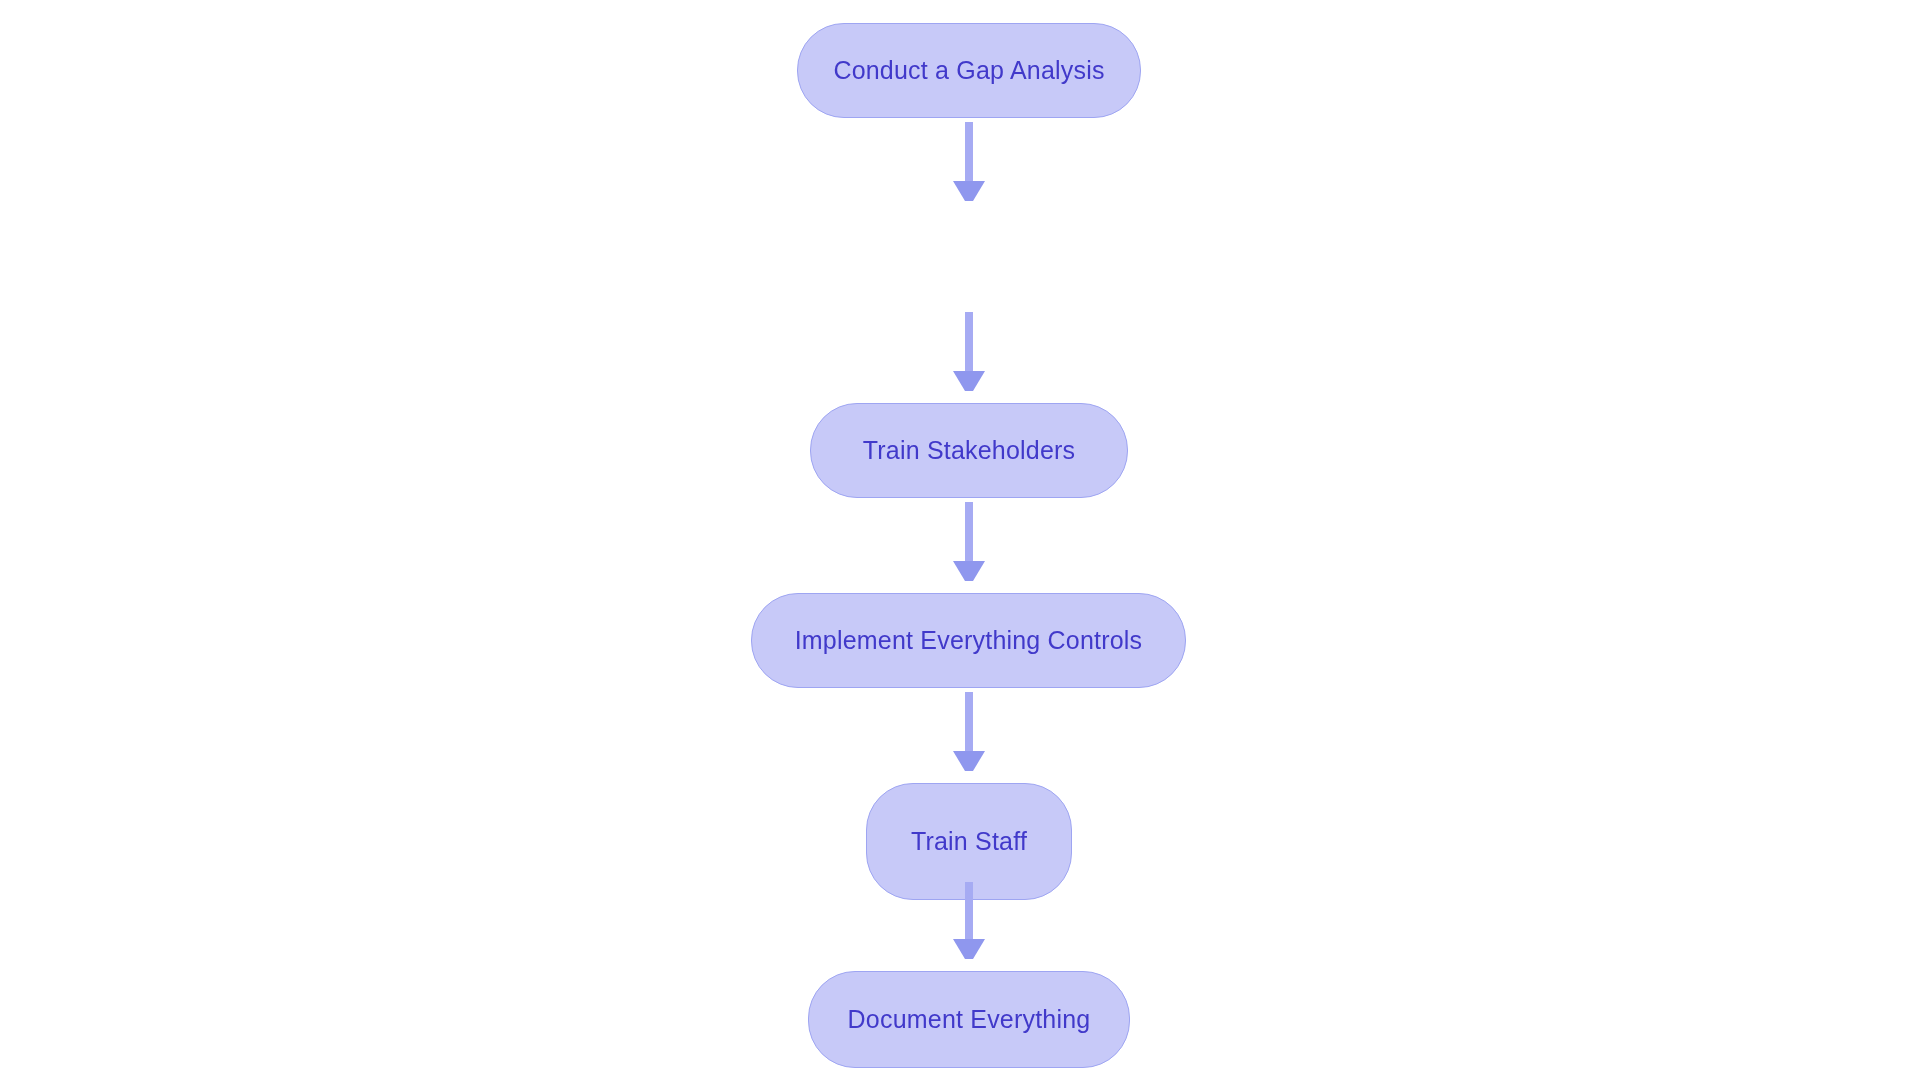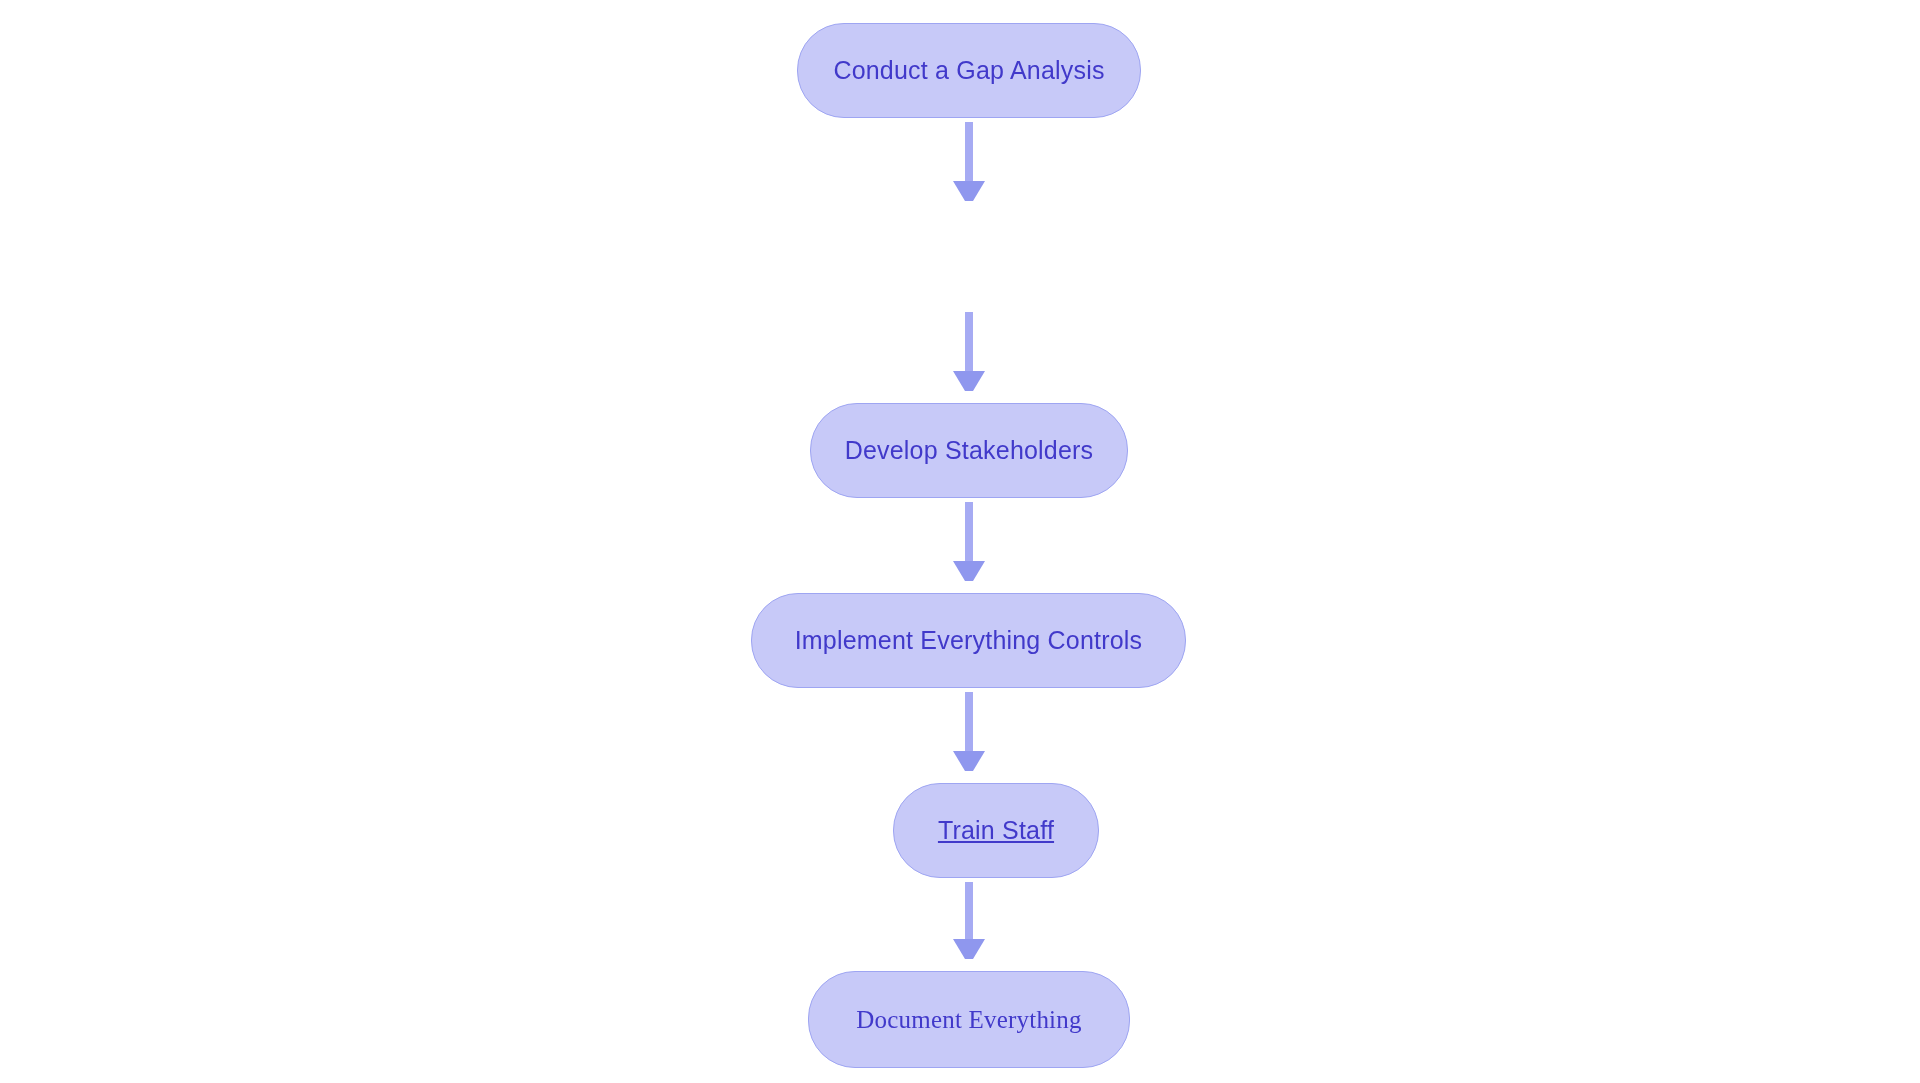--- a/index.html
+++ b/index.html
@@ -45,22 +45,22 @@
     border-left:12px solid transparent;
     border-right:12px solid transparent;
     border-top:20px solid var(--arrow-head);
     margin-top:-1px;
   }
   
   #node-0{ left:789px; top:15px;  width:344px; height:95px; }
   #node-1{ left:740px; top:205px; width:442px; height:95px; }
   #node-2{ left:802px; top:395px; width:318px; height:95px; }
   #node-3{ left:743px; top:585px; width:435px; height:95px; }
-  #node-4{ left:885px; top:775px; width:206px; height:95px;text-decoration:underline; }
-  #node-5{ left:800px; top:963px; width:322px; height:97px;font-family:Liberation Serif, serif; }
+  #node-4{ left:858px; top:775px; width:206px; height:117px; }
+  #node-5{ left:800px; top:963px; width:322px; height:97px; }
   
   #arrow-0{ left:948px; top:110px; height:95px; }
   #arrow-1{ left:948px; top:300px; height:95px; }
   #arrow-2{ left:948px; top:490px; height:95px; }
   #arrow-3{ left:948px; top:680px; height:95px; }
   #arrow-4{ left:948px; top:870px; height:93px; }
 </style>
 </head>
 <body>
 
@@ -75,21 +75,21 @@
     <div class="arrow-head"></div>
   </div>
 
 
   <div class="flow-arrow" id="arrow-1">
     <div class="arrow-line"></div>
     <div class="arrow-head"></div>
   </div>
 
   <div class="flow-node" id="node-2">
-    <span>Develop Stakeholders</span>
+    <span>Train Stakeholders</span>
   </div>
 
   <div class="flow-arrow" id="arrow-2">
     <div class="arrow-line"></div>
     <div class="arrow-head"></div>
   </div>
 
   <div class="flow-node" id="node-3">
     <span>Implement Everything Controls</span>
   </div>

